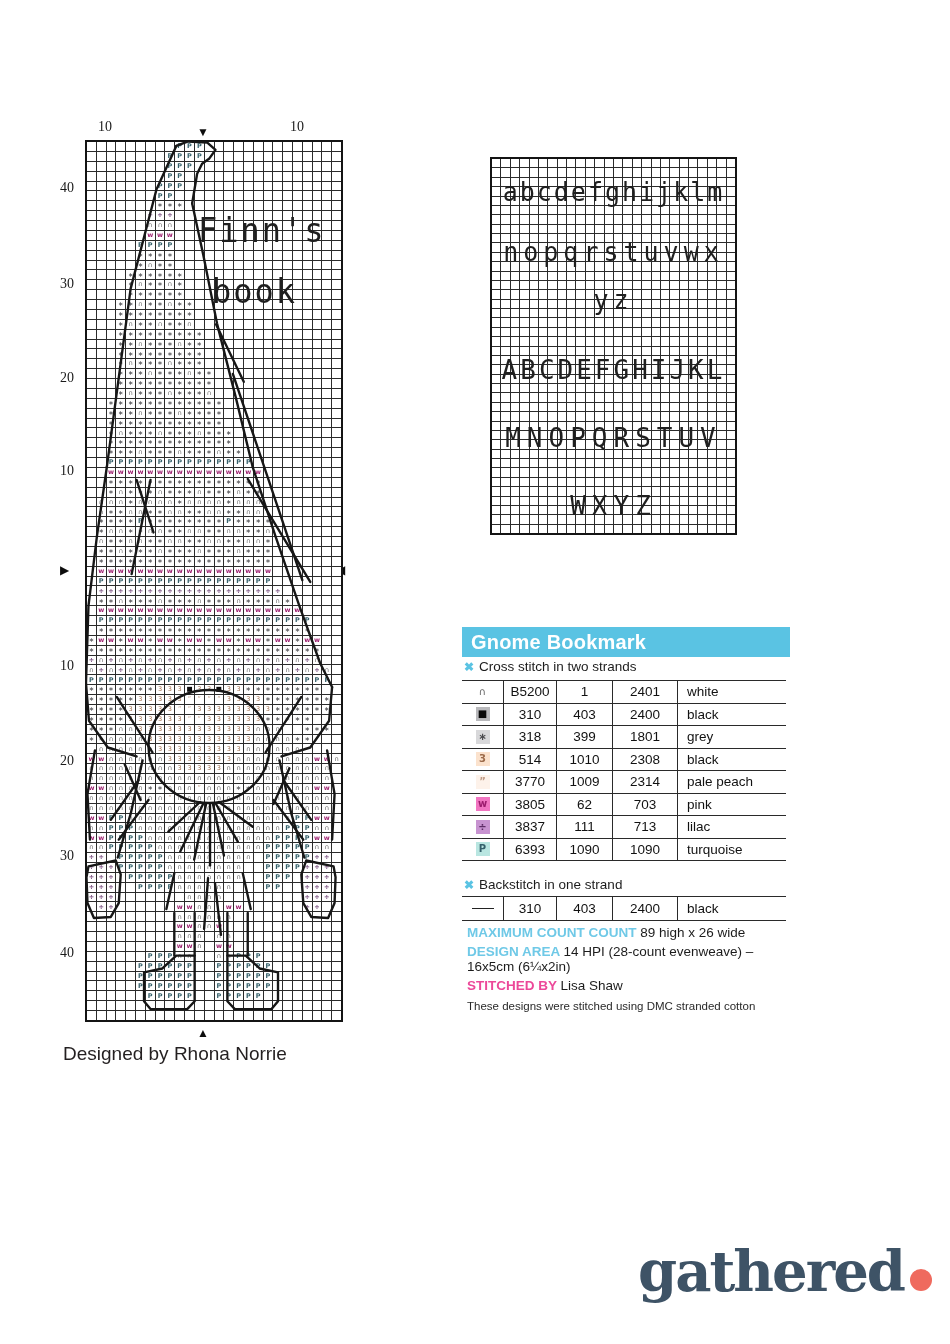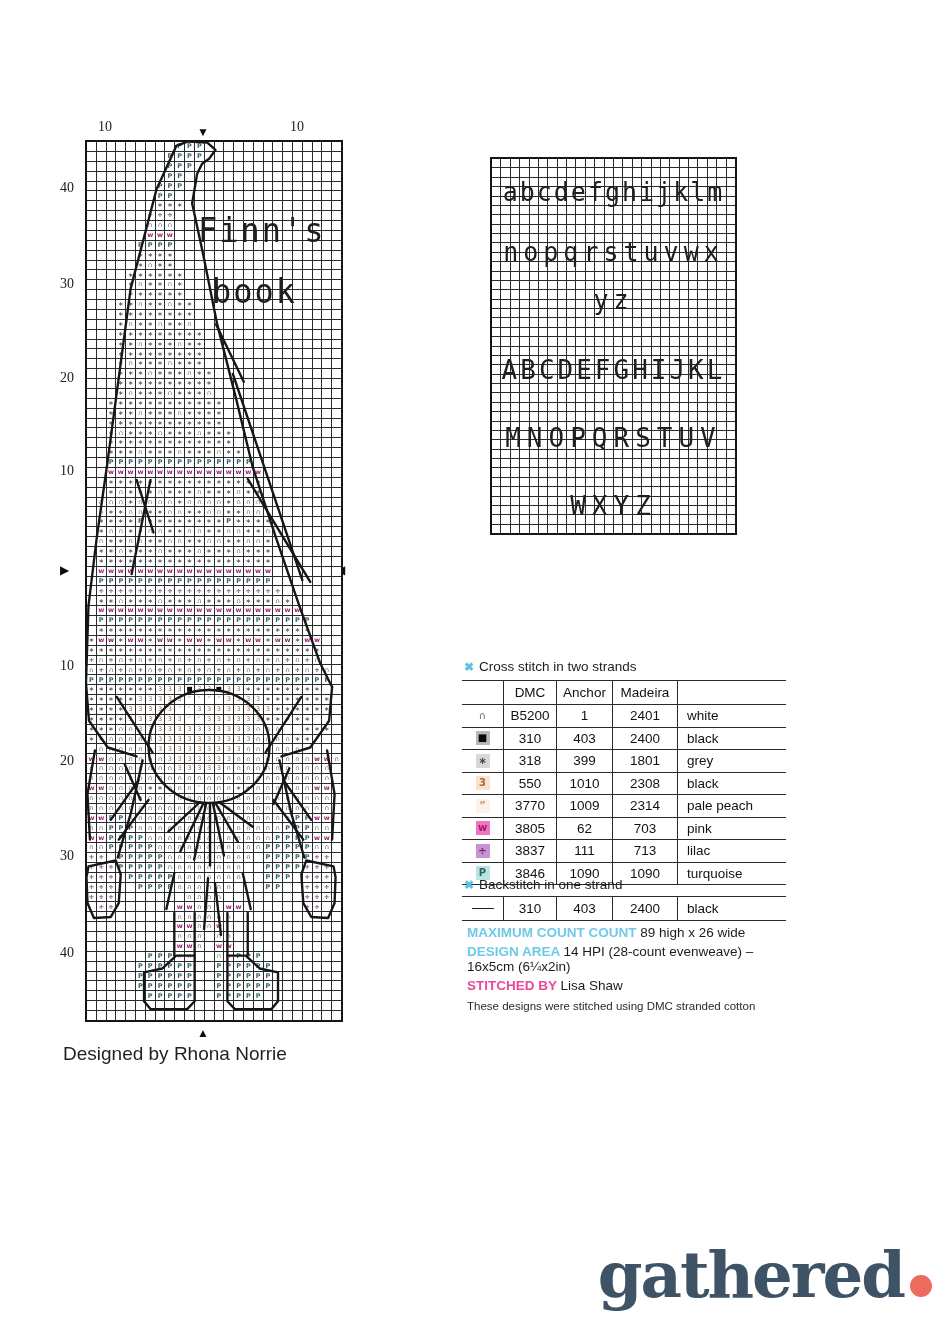--- a/index.html
+++ b/index.html
@@ -48,21 +48,21 @@
         font-family:"DejaVu Sans",sans-serif;font-size:10px;font-weight:bold;line-height:1;}
   .dashsym{width:22px;border-top:1.6px solid #222;}
 
   .info-line{position:absolute;left:467px;width:330px;font-size:13.5px;color:#1c1c1c;}
   .info-line .lbl{font-weight:bold;}
   .footnote{position:absolute;left:467px;width:340px;font-size:11.5px;color:#2a2a2a;}
 
   .credit{position:absolute;left:63px;top:1043px;font-size:19px;color:#231f20;}
 
   .logo{position:absolute;right:18px;top:1243px;font-family:"DejaVu Serif",serif;
-        font-weight:bold;font-size:64px;letter-spacing:-2px;line-height:1;}
+        font-weight:bold;font-size:56px;letter-spacing:-2px;line-height:1;}
   .logo .dot{display:inline-block;width:22px;height:22px;border-radius:50%;margin-left:6px;}
 </style>
 </head>
 <body>
 
 <div class="page">
 
   <div id="top-labels">
       <span class="axis-label" style="left: 98px; top: 119px;">10</span>
       <span class="axis-label" style="left: 290px; top: 119px;">10</span>
@@ -3493,34 +3493,30 @@
     </div>
   <div id="alpha-letters">
       <div class="alpha-letters" style="top: 192px; font-size: 25px; letter-spacing: 2px;">abcdefghijklm</div>
       <div class="alpha-letters" style="top: 252px; font-size: 25px; letter-spacing: 5px;">nopqrstuvwx</div>
       <div class="alpha-letters" style="top: 300px; font-size: 25px; letter-spacing: 5px;">yz</div>
       <div class="alpha-letters" style="top: 370px; font-size: 26px; letter-spacing: 3px;">ABCDEFGHIJKL</div>
       <div class="alpha-letters" style="top: 438px; font-size: 26px; letter-spacing: 6px;">MNOPQRSTUV</div>
       <div class="alpha-letters" style="top: 506px; font-size: 26px; letter-spacing: 6px;">WXYZ</div>
     </div>
 
+  <div class="key-title" style="background: rgb(90, 195, 227);">
+    <span>Gnome Bookmark</span>
+  </div>
 
   <div class="strand-line" style="top:659px;">
     <span class="xicon" style="color: rgb(90, 195, 227);">✖</span>
     <span>Cross stitch in two strands</span>
   </div>
 
   <div id="key-table" class="key-table" style="top:680px;">
-      <div class="krow" style="height: 23px;">
-        <div class="kc" style="width: 42px;"></div>
-        <div class="kc" style="width: 53px;">DMC</div>
-        <div class="kc" style="width: 56px;">Anchor</div>
-        <div class="kc" style="width: 65px;">Madeira</div>
-        <div class="kc name" style="width: 108px;"></div>
-      </div>
       <div class="krow" style="height: 21.5px;">
         <div class="kc" style="width: 42px;">
           <div class="chip" style="background: rgb(255, 255, 255); color: rgb(95, 95, 95); font-weight: normal;">∩</div>
         </div>
         <div class="kc" style="width: 53px;">B5200</div>
         <div class="kc" style="width: 56px;">1</div>
         <div class="kc" style="width: 65px;">2401</div>
         <div class="kc name" style="width: 108px;">white</div>
       </div>
       <div class="krow" style="height: 21.5px;">
@@ -3538,21 +3534,21 @@
         </div>
         <div class="kc" style="width: 53px;">318</div>
         <div class="kc" style="width: 56px;">399</div>
         <div class="kc" style="width: 65px;">1801</div>
         <div class="kc name" style="width: 108px;">grey</div>
       </div>
       <div class="krow" style="height: 21.5px;">
         <div class="kc" style="width: 42px;">
           <div class="chip" style="background: rgb(251, 226, 205); color: rgb(156, 107, 74);">3</div>
         </div>
-        <div class="kc" style="width: 53px;">550</div>
+        <div class="kc" style="width: 53px;">514</div>
         <div class="kc" style="width: 56px;">1010</div>
         <div class="kc" style="width: 65px;">2308</div>
         <div class="kc name" style="width: 108px;">black</div>
       </div>
       <div class="krow" style="height: 21.5px;">
         <div class="kc" style="width: 42px;">
           <div class="chip" style="background: rgb(253, 242, 234); color: rgb(192, 154, 131);">”</div>
         </div>
         <div class="kc" style="width: 53px;">3770</div>
         <div class="kc" style="width: 56px;">1009</div>
@@ -3574,21 +3570,21 @@
         </div>
         <div class="kc" style="width: 53px;">3837</div>
         <div class="kc" style="width: 56px;">111</div>
         <div class="kc" style="width: 65px;">713</div>
         <div class="kc name" style="width: 108px;">lilac</div>
       </div>
       <div class="krow" style="height: 21.5px;">
         <div class="kc" style="width: 42px;">
           <div class="chip" style="background: rgb(185, 230, 225); color: rgb(53, 96, 107);">P</div>
         </div>
-        <div class="kc" style="width: 53px;">3846</div>
+        <div class="kc" style="width: 53px;">6393</div>
         <div class="kc" style="width: 56px;">1090</div>
         <div class="kc" style="width: 65px;">1090</div>
         <div class="kc name" style="width: 108px;">turquoise</div>
       </div>
     </div>
 
   <div class="strand-line" style="top:877px;">
     <span class="xicon" style="color: rgb(90, 195, 227);">✖</span>
     <span>Backstitch in one strand</span>
   </div>

